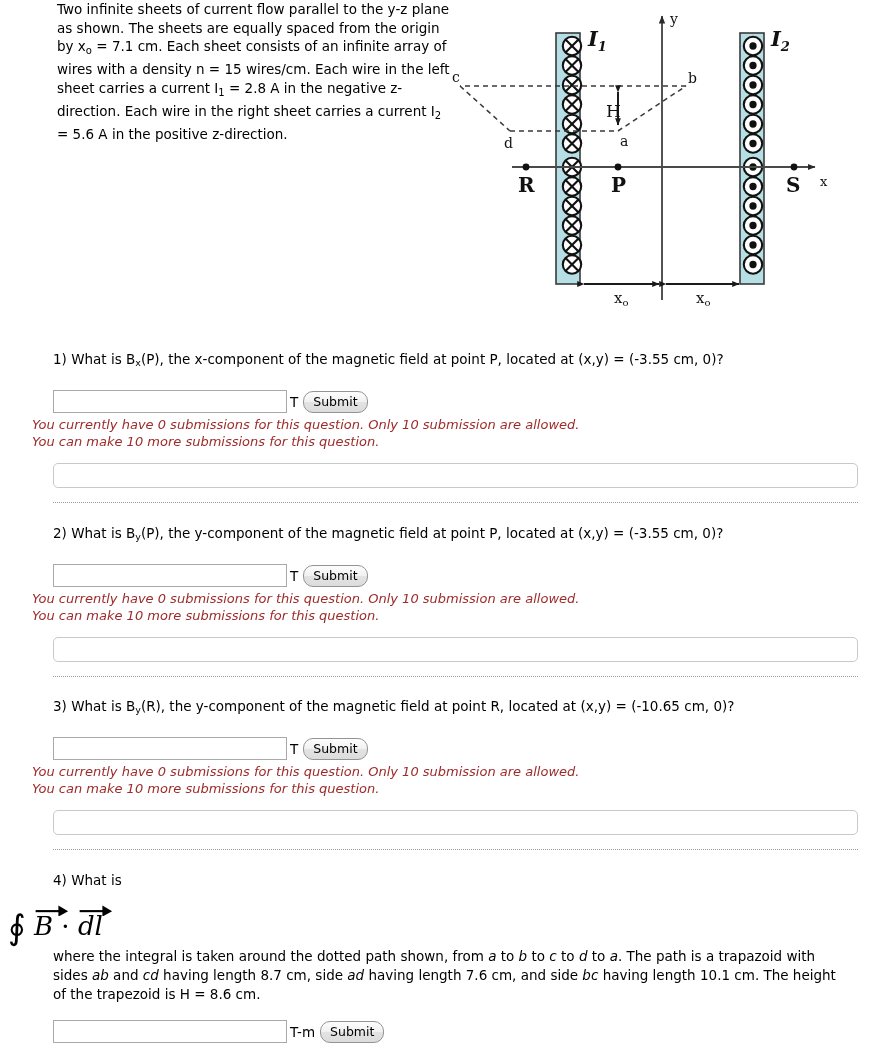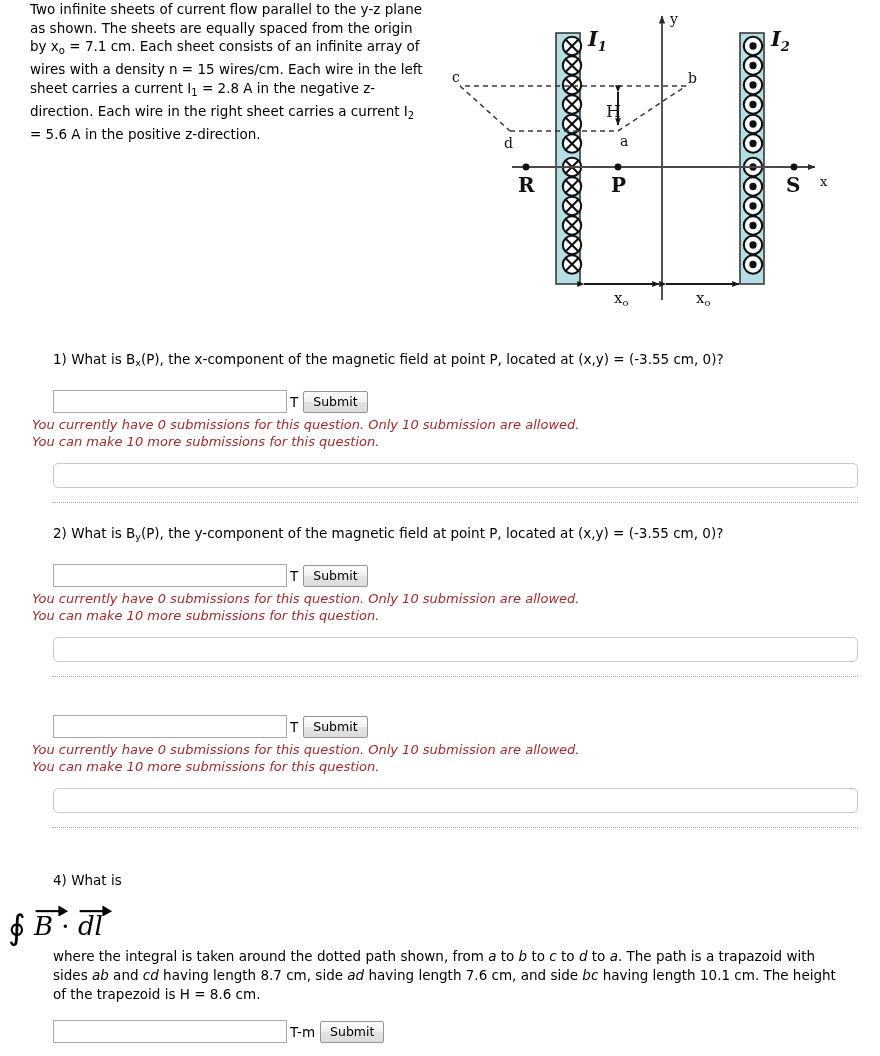--- a/index.html
+++ b/index.html
@@ -10,21 +10,21 @@
     font-family: "DejaVu Sans", "Liberation Sans", sans-serif;
     overflow: hidden;
   }
   .page { position: relative; width: 880px; height: 1056px; }
 
   
   .top-area {
     position: absolute; left: 0; top: 0; width: 880px; height: 320px;
   }
   .problem-text {
-    position: absolute; left: 30px; top: 0px; width: 395px;
+    position: absolute; left: 57px; top: 0px; width: 395px;
     font-size: 13.5px; line-height: 18.6px; color: #000;
   }
   .problem-text sub { font-size: 10px; vertical-align: -0.25em; }
 
   
   .figure {
     position: absolute; left: 450px; top: 0px; width: 420px; height: 310px;
   }
   .figure svg { display: block; }
 
@@ -49,21 +49,21 @@
   }
   .unit {
     font-size: 13.5px; color: #000; margin-left: 3px; margin-right: 5px;
     white-space: nowrap;
   }
   .submit-btn {
     font-family: "DejaVu Sans", "Liberation Sans", sans-serif;
     font-size: 12.5px; color: #000;
     padding: 2px 9px 3px 9px;
     border: 1px solid #949494;
-    border-radius: 2px;
+    border-radius: 10px;
     background: linear-gradient(to bottom, #fdfdfd 0%, #f1f1f1 48%, #e3e3e3 52%, #dcdcdc 100%);
     cursor: pointer;
   }
 
   .sub-note {
     margin-left: 24px; margin-top: 3px;
     font-size: 13px; line-height: 17px;
     color: #9e2a2a; font-style: italic;
   }
 
@@ -326,20 +326,23 @@
     </div>
     <div class="sub-note">
       <div>You currently have 0 submissions for this question. Only 10 submission are allowed.</div>
       <div>You can make 10 more submissions for this question.</div>
     </div>
     <div class="wide-box"></div>
     <div class="divider"></div>
   </div>
 
   <div class="q-block" style="top:697px;">
+    <div class="q-text">
+      <span>3) What is B</span><sub>y</sub><span>(R), the y-component of the magnetic field at point R, located at (x,y) = (-10.65 cm, 0)?</span>
+    </div>
     <div class="answer-row">
       <input class="ans-input" type="text" value="" style="">
       <span class="unit">T</span>
       <button class="submit-btn">Submit</button>
     </div>
     <div class="sub-note">
       <div>You currently have 0 submissions for this question. Only 10 submission are allowed.</div>
       <div>You can make 10 more submissions for this question.</div>
     </div>
     <div class="wide-box"></div>

